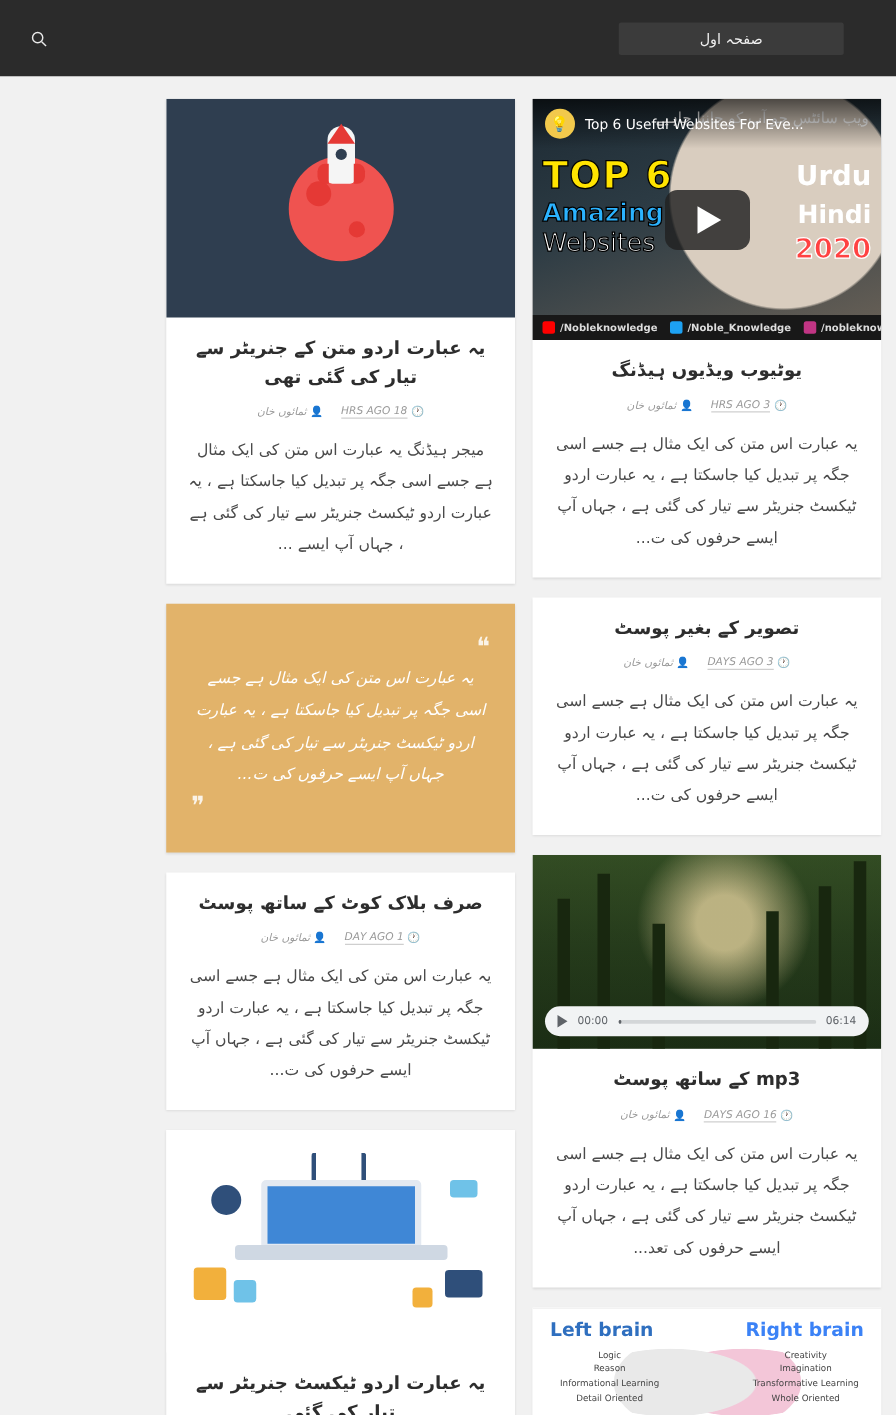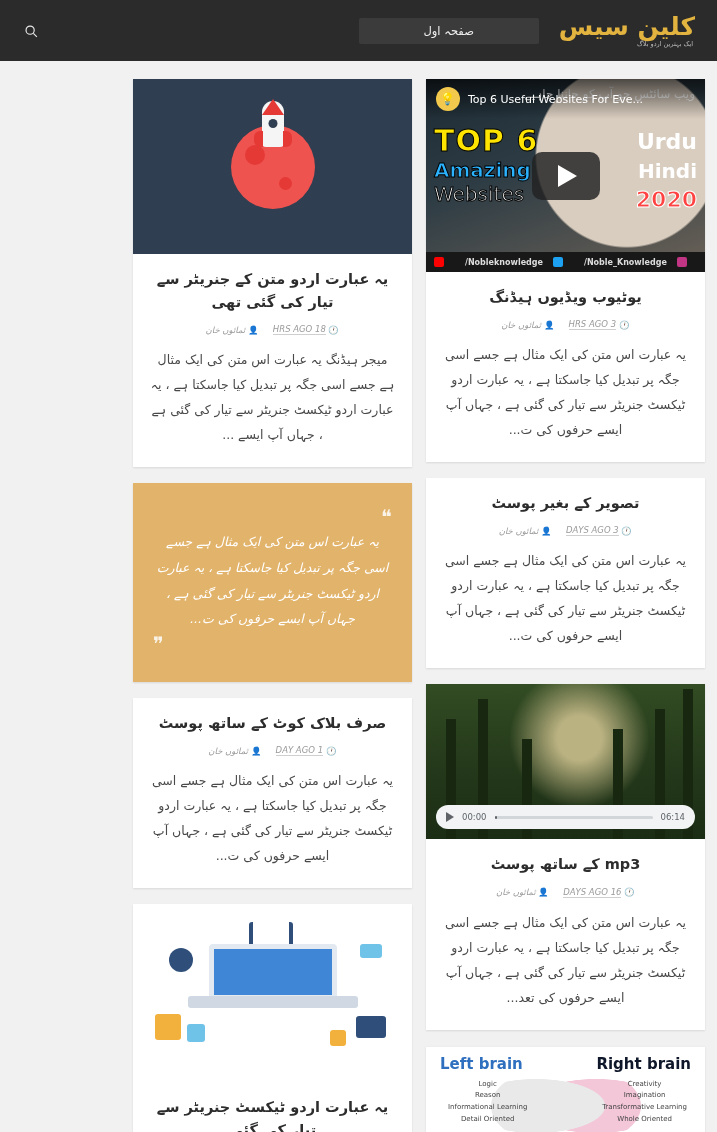--- a/index.html
+++ b/index.html
@@ -150,21 +150,21 @@
   .play-btn:after {
     content:""; border-left: 19px solid #fff;
     border-top: 11px solid transparent; border-bottom: 11px solid transparent;
     margin-left: 4px;
   }
   .yt-footer {
     position:absolute; left:0; right:0; bottom:0;
     background:#181818; color:#ddd; font-size:8px;
     display:flex; align-items:center; gap:10px; padding:5px 8px;
   }
-  .yt-footer .chip { display:flex; align-items:center; gap:21px; }
+  .yt-footer .chip { display:flex; align-items:center; gap:4px; }
   .ic { width:10px; height:10px; border-radius:2px; display:inline-block; }
 
   
   .illus { height: 175px; display:flex; align-items:center; justify-content:center; }
   .illus-rocket { background:#2f3e50; }
   .rk-planet { position:relative; width:84px; height:84px; border-radius:50%; background:#ef5350; }
   .rk-planet:before { content:""; position:absolute; width:20px;height:20px;border-radius:50%;background:#e53935;top:20px;left:14px;}
   .rk-planet:after { content:""; position:absolute; width:13px;height:13px;border-radius:50%;background:#e53935;top:52px;left:48px;}
   .rk-body { position:absolute; left:50%; transform:translateX(-50%); bottom:62px; width:22px; height:46px;
     background:#f5f5f5; border-radius:11px 11px 4px 4px; }
@@ -221,41 +221,37 @@
   .ab-play { width:0;height:0;border-left:8px solid #5f6368;border-top:5px solid transparent;border-bottom:5px solid transparent; }
   .ab-track { flex:1; height:3px; background:#d3d6d8; border-radius:2px; position:relative;}
   .ab-track:before{content:"";position:absolute;left:0;top:0;height:3px;width:2px;background:#5f6368;border-radius:2px;}
 
   
   .brain {
     height: 110px; background:#fff; position:relative; overflow:hidden;
     border-top:1px solid #eee;
   }
   .brain-l { position:absolute; left:14px; top:8px; color:#2f6fbf; font-weight:bold; font-size:15px;}
-  .brain-r { position:absolute; right:14px; top:8px; color:#0f172a; font-weight:bold; font-size:15px;}
+  .brain-r { position:absolute; right:14px; top:8px; color:#3b82f6; font-weight:bold; font-size:15px;}
   .brain-list { position:absolute; top:32px; font-size:7px; color:#444; line-height:1.7;}
   .brain-list.l { left:22px; text-align:center; }
   .brain-list.r { right:18px; text-align:center; }
   .brain-half {
     position:absolute; left:50%; top:18px; transform:translateX(-50%);
     width:150px; height:82px;
     background:
       radial-gradient(ellipse at 30% 50%, #e9e9e9 0 46%, rgba(0,0,0,0) 47%),
       radial-gradient(ellipse at 70% 50%, #f3c6d8 0 46%, rgba(0,0,0,0) 47%);
     border-radius:50%;
   }
 </style>
 </head>
 <body>
 
 <div class="site-header">
-  <div class="brand">
-    <div class="brand-title">کلین سیس</div>
-    <div class="brand-sub">ایک بہترین اردو بلاگ</div>
-  </div>
   <div class="nav-area">
     <div class="nav-item">صفحہ اول</div>
   </div>
   <div class="search-btn">
     <svg width="14" height="14" viewBox="0 0 24 24" fill="none" stroke="currentColor" stroke-width="2">
       <circle cx="10.5" cy="10.5" r="7"></circle>
         <line x1="16" y1="16" x2="22" y2="22"></line>
     </svg>
   </div>
 </div>

